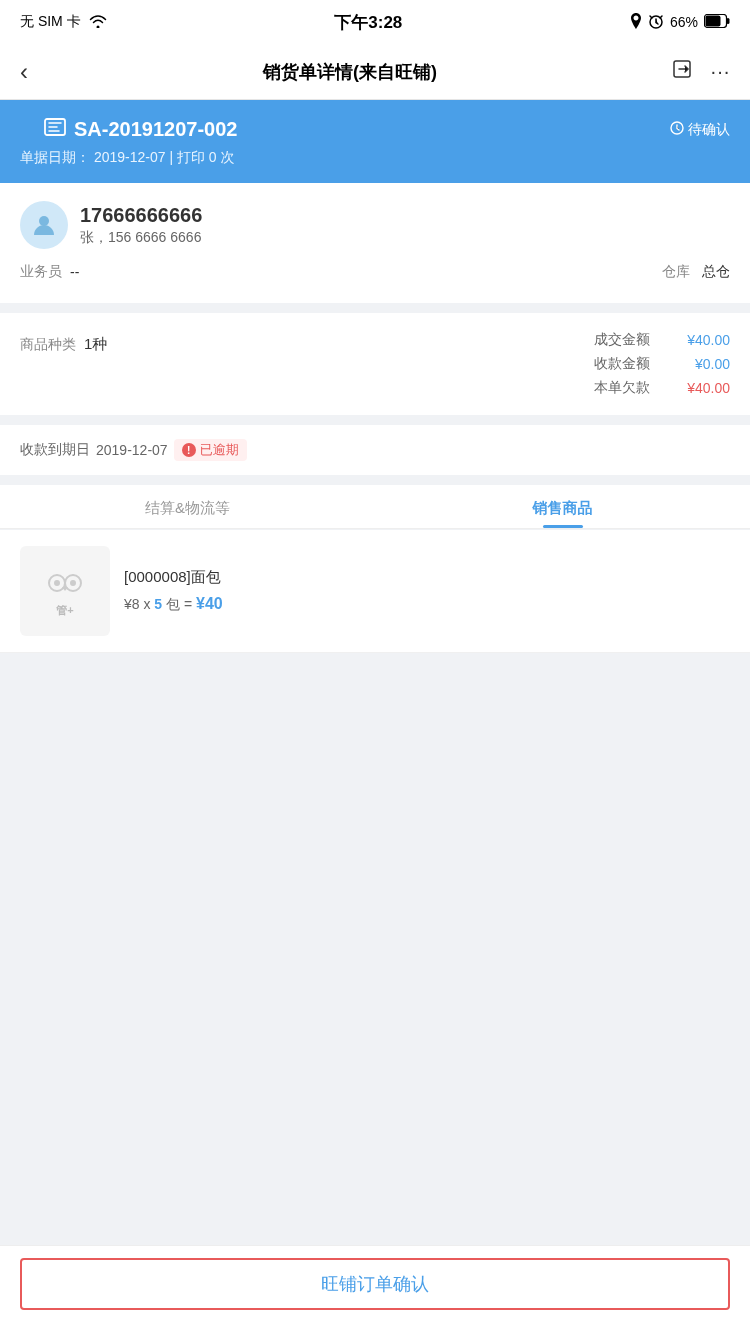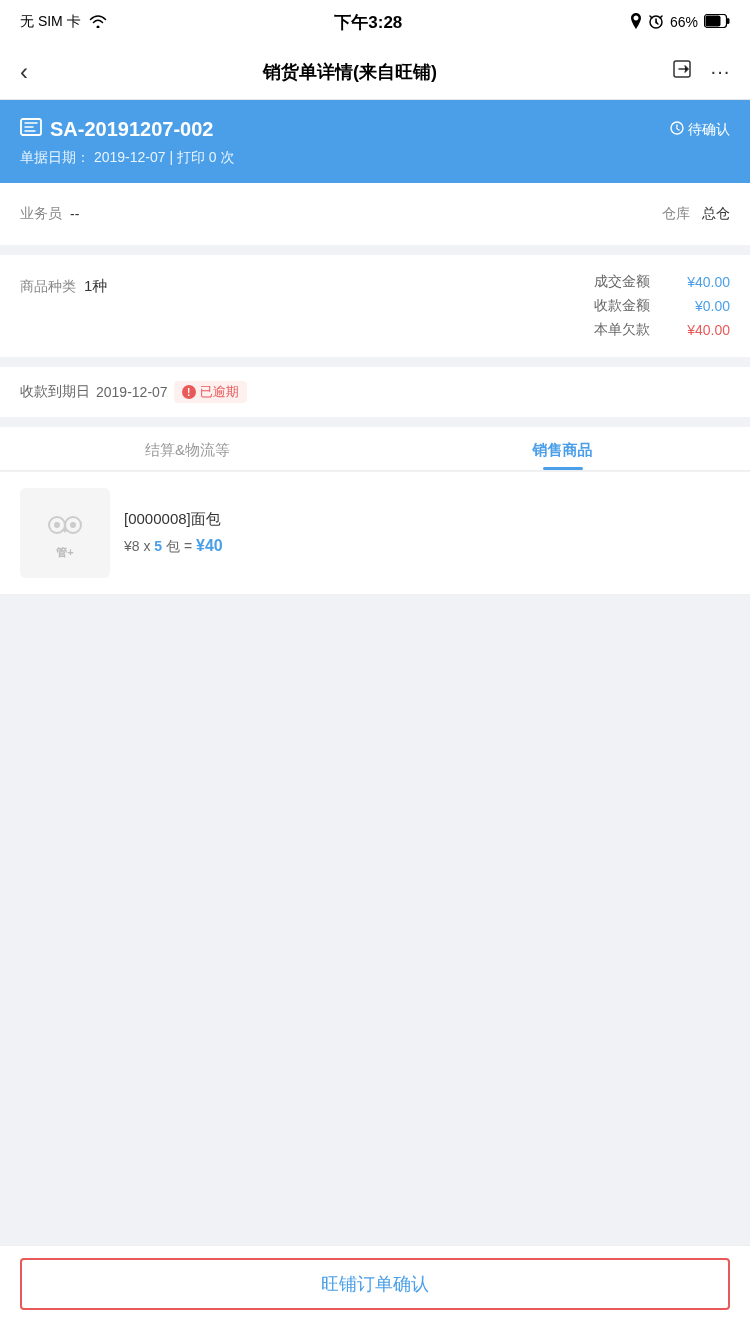--- a/index.html
+++ b/index.html
@@ -53,20 +53,21 @@
     .order-header {
       background: #4a9fe8;
       padding: 18px 20px 16px;
       margin-bottom: 0;
     }
     .order-header-top {
       display: flex;
       justify-content: space-between;
       align-items: center;
       margin-bottom: 8px;
+      margin-left: 24px;
     }
     .order-id {
       font-size: 20px;
       font-weight: 700;
       color: #fff;
       display: flex;
       align-items: center;
       gap: 8px;
     }
     .order-status {
@@ -372,20 +373,32 @@
     </div>
   </div>
   <div class="order-date">
     <span>单据日期：</span>
     <span>2019-12-07</span>
     <span>| 打印</span>&nbsp;<span>0</span>&nbsp;<span>次</span>
   </div>
 </div>
 
 <div class="info-card">
+  <div class="customer-row">
+    <div class="customer-avatar">
+      <svg width="28" height="28" viewBox="0 0 28 28">
+          <circle cx="14" cy="10" r="5" fill="#7ab8e0"></circle>
+          <path d="M4 24c0-5.5 4.5-10 10-10s10 4.5 10 10" fill="#7ab8e0"></path>
+        </svg>
+    </div>
+    <div>
+      <div class="customer-name">17666666666</div>
+      <div class="customer-sub">张，156 6666 6666</div>
+    </div>
+  </div>
   <div class="info-row">
     <span class="info-label">业务员</span>
     <span class="info-value">--</span>
     <span class="info-spacer"></span>
     <span class="info-label">仓库</span>&nbsp;
     <span class="info-value">总仓</span>
   </div>
 </div>
 
 <div class="summary-card">

